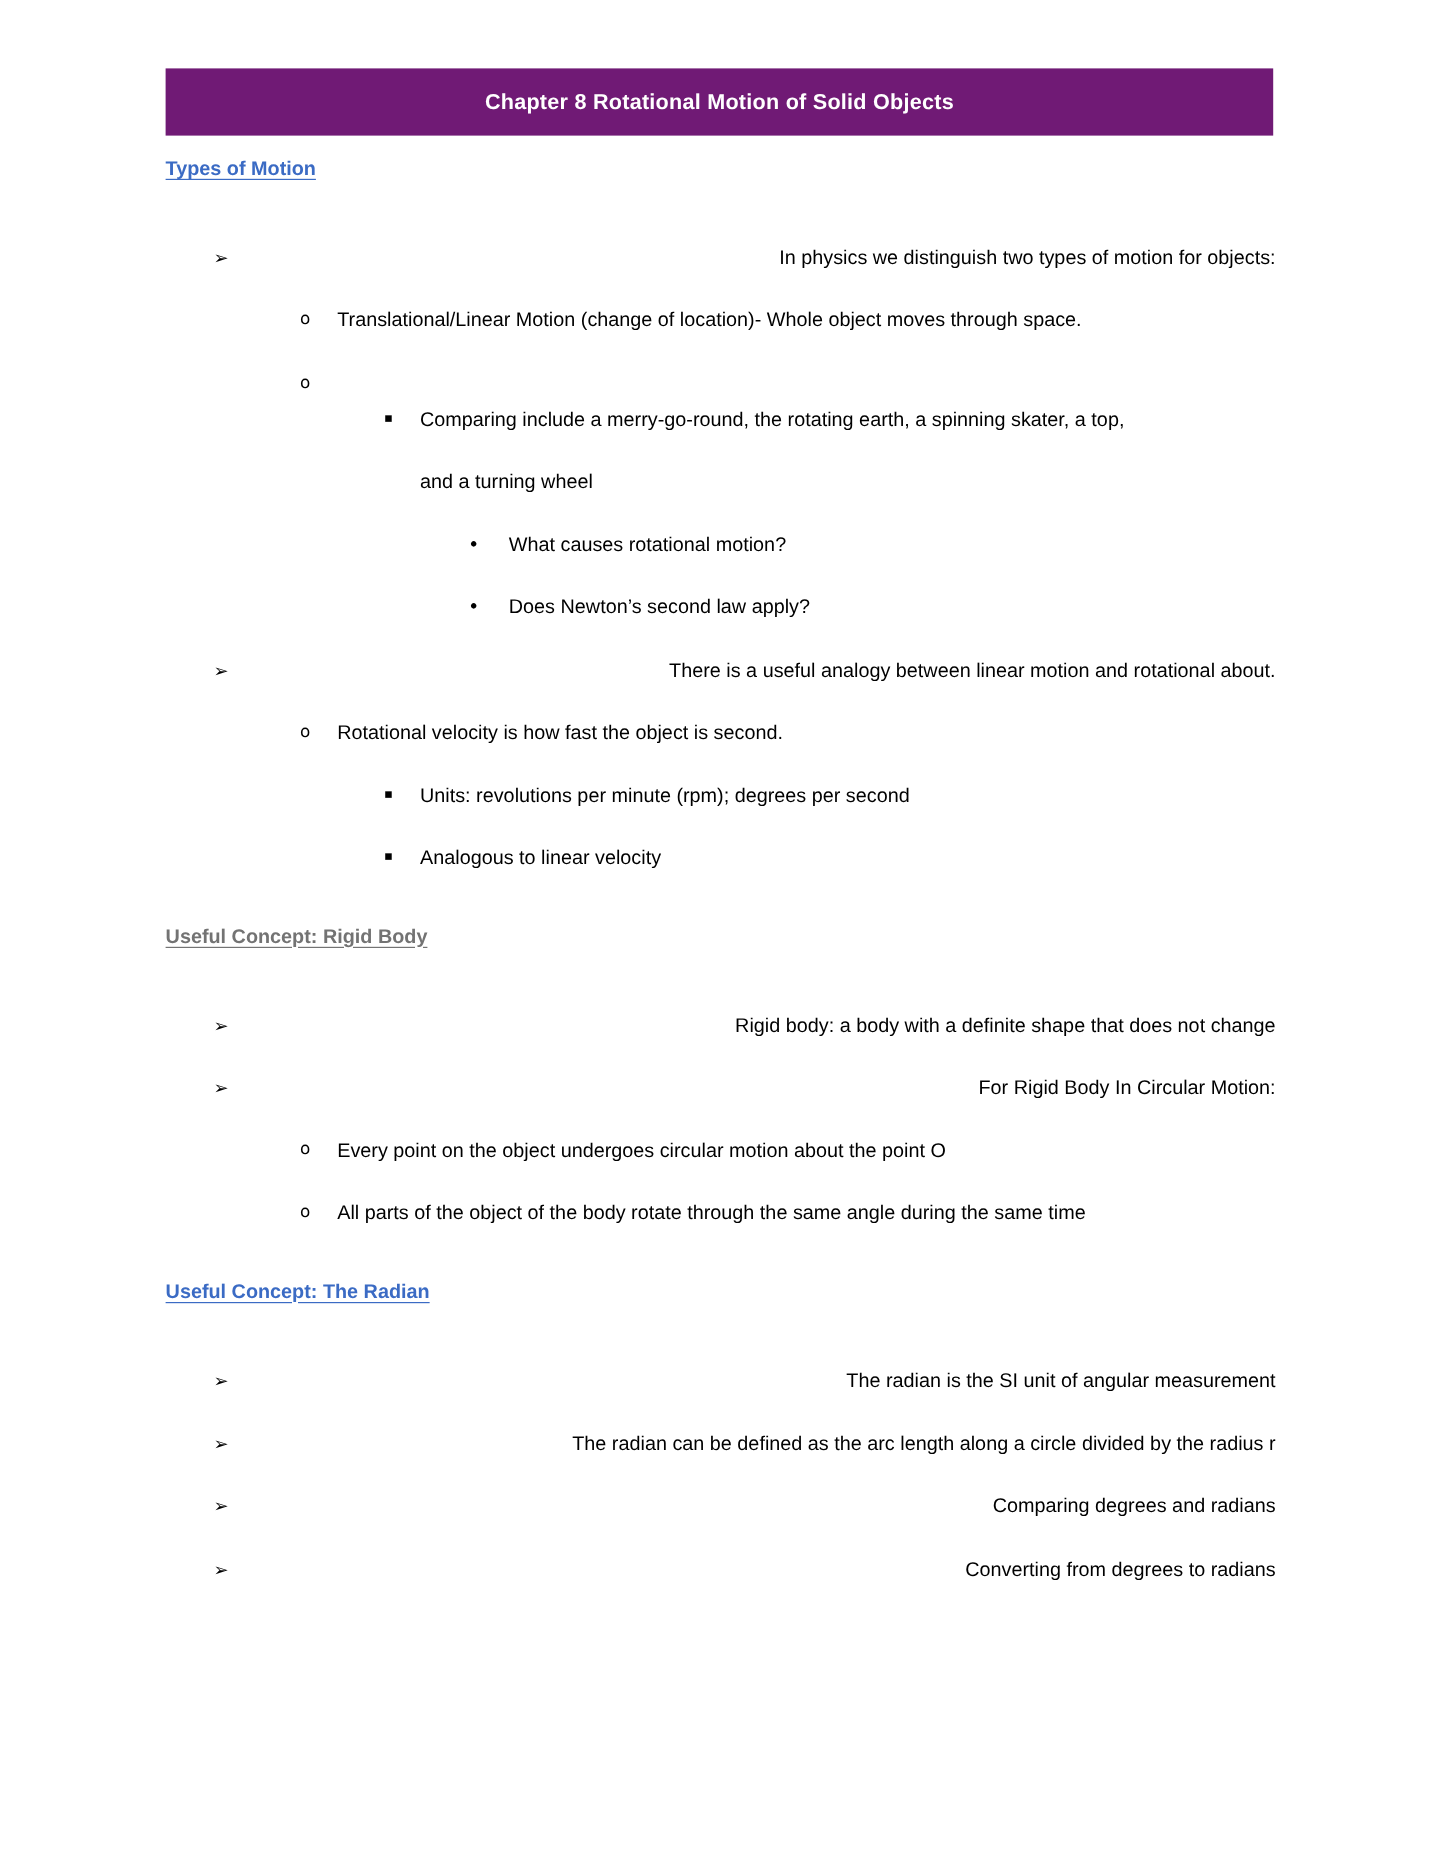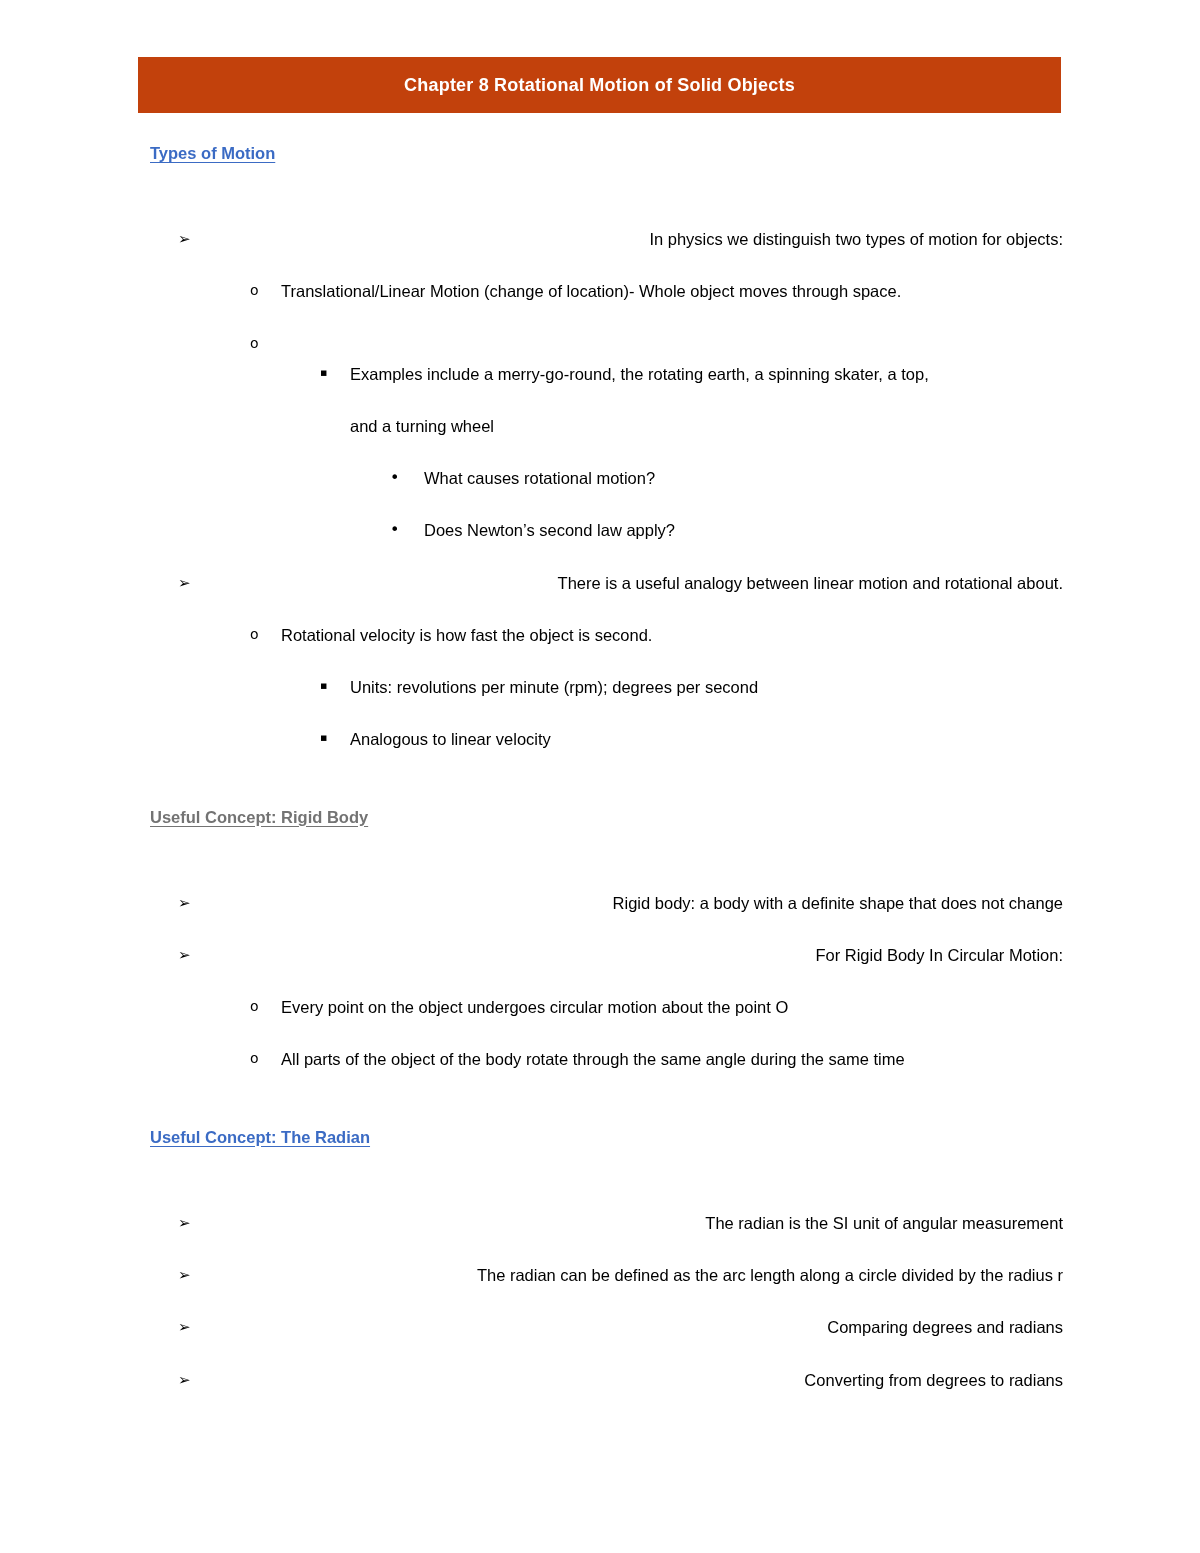--- a/index.html
+++ b/index.html
@@ -24,21 +24,21 @@
     background: #ffffff;
   }
 
   
   .title-banner {
     position: absolute;
     left: 138px;
     top: 57px;
     width: 923px;
     height: 56px;
-    background: #c2410c;
+    background: #701a75;
     display: flex;
     align-items: center;
     justify-content: center;
     box-sizing: border-box;
   }
   .title-banner .title-text {
     color: #ffffff;
     font-size: 18px;
     font-weight: 600;
     letter-spacing: 0.2px;
@@ -58,21 +58,21 @@
     color: #3B6BC4;
     font-weight: bold;
     font-size: 16.5px;
     text-decoration: underline;
     text-underline-offset: 3px;
     margin: 0;
     padding: 0;
     display: inline-block;
   }
   .heading-row {
-    margin: 12px;
+    margin: 0;
     padding: 0;
     line-height: 1;
   }
 
   
   .bullet-row {
     position: relative;
     display: block;
     font-size: 16.5px;
     line-height: 1.35;
@@ -136,21 +136,21 @@
         <span class="marker">o</span>
         <span class="btext">Translational/Linear Motion (change of location)- Whole object moves through space.</span>
       </div>
       <div class="spacer-lg" style="height: 30px;"></div>
       <div class="bullet-row lvl2">
         <span class="marker">o</span>
       </div>
       <div class="spacer-lg" style="height: 30px;"></div>
       <div class="bullet-row lvl3">
         <span class="marker">▪</span>
-        <span class="btext">Examples include a merry-go-round, the rotating earth, a spinning skater, a top,</span>
+        <span class="btext">Comparing include a merry-go-round, the rotating earth, a spinning skater, a top,</span>
       </div>
       <div class="spacer-lg" style="height: 30px;"></div>
       <div class="bullet-row cont3">
         <span class="btext">and a turning wheel</span>
       </div>
       <div class="spacer-lg" style="height: 30px;"></div>
       <div class="bullet-row lvl4">
         <span class="marker">•</span>
         <span class="btext">What causes rotational motion?</span>
       </div>

